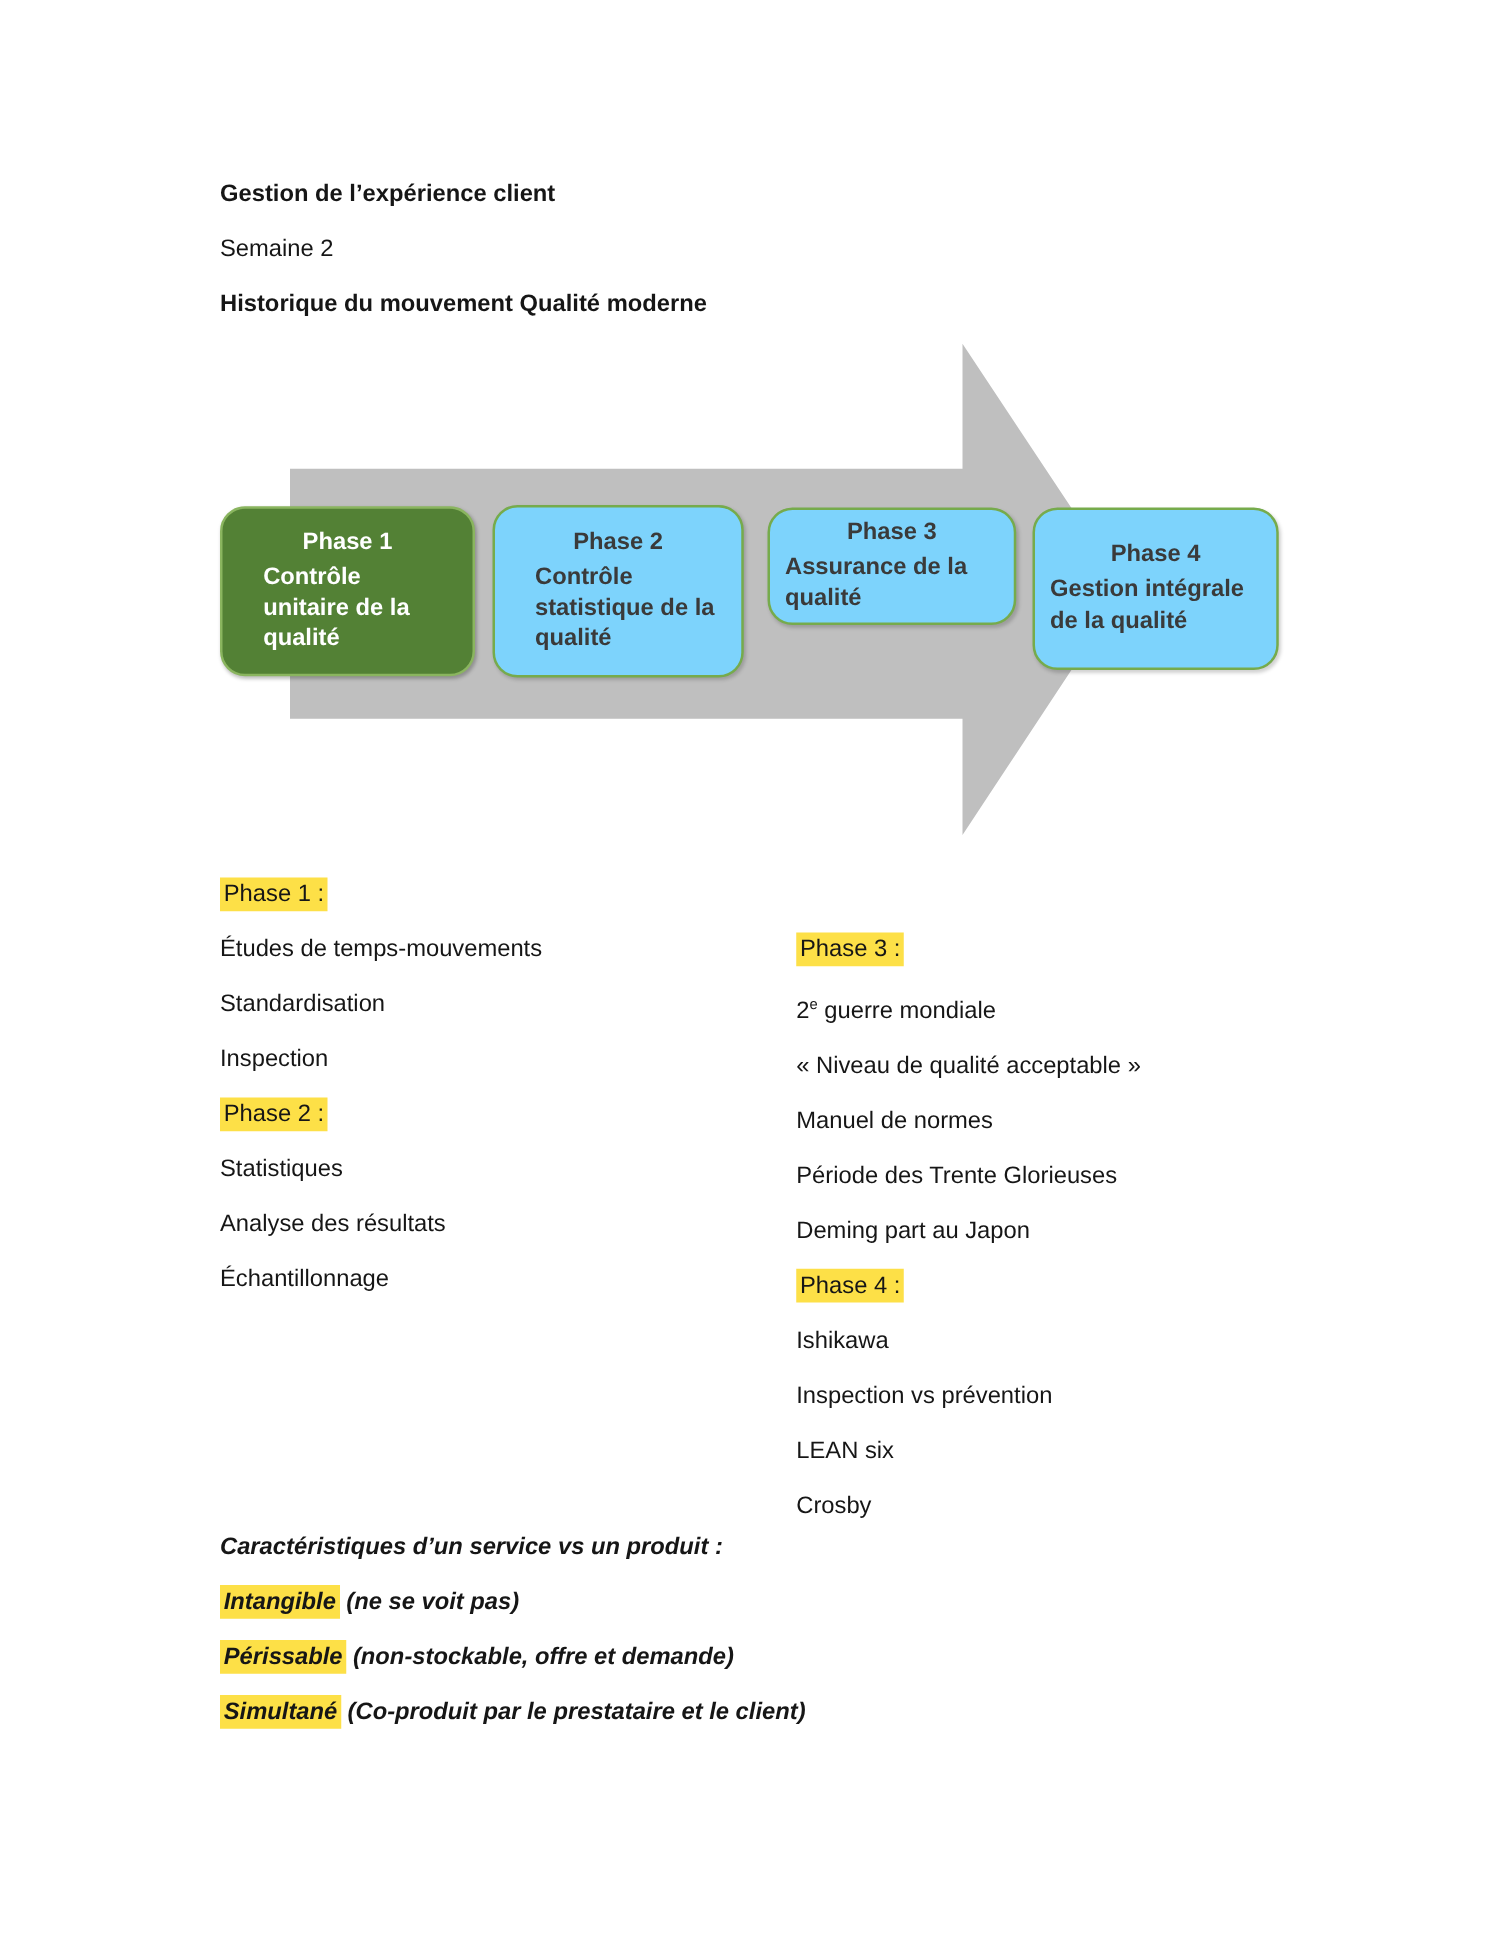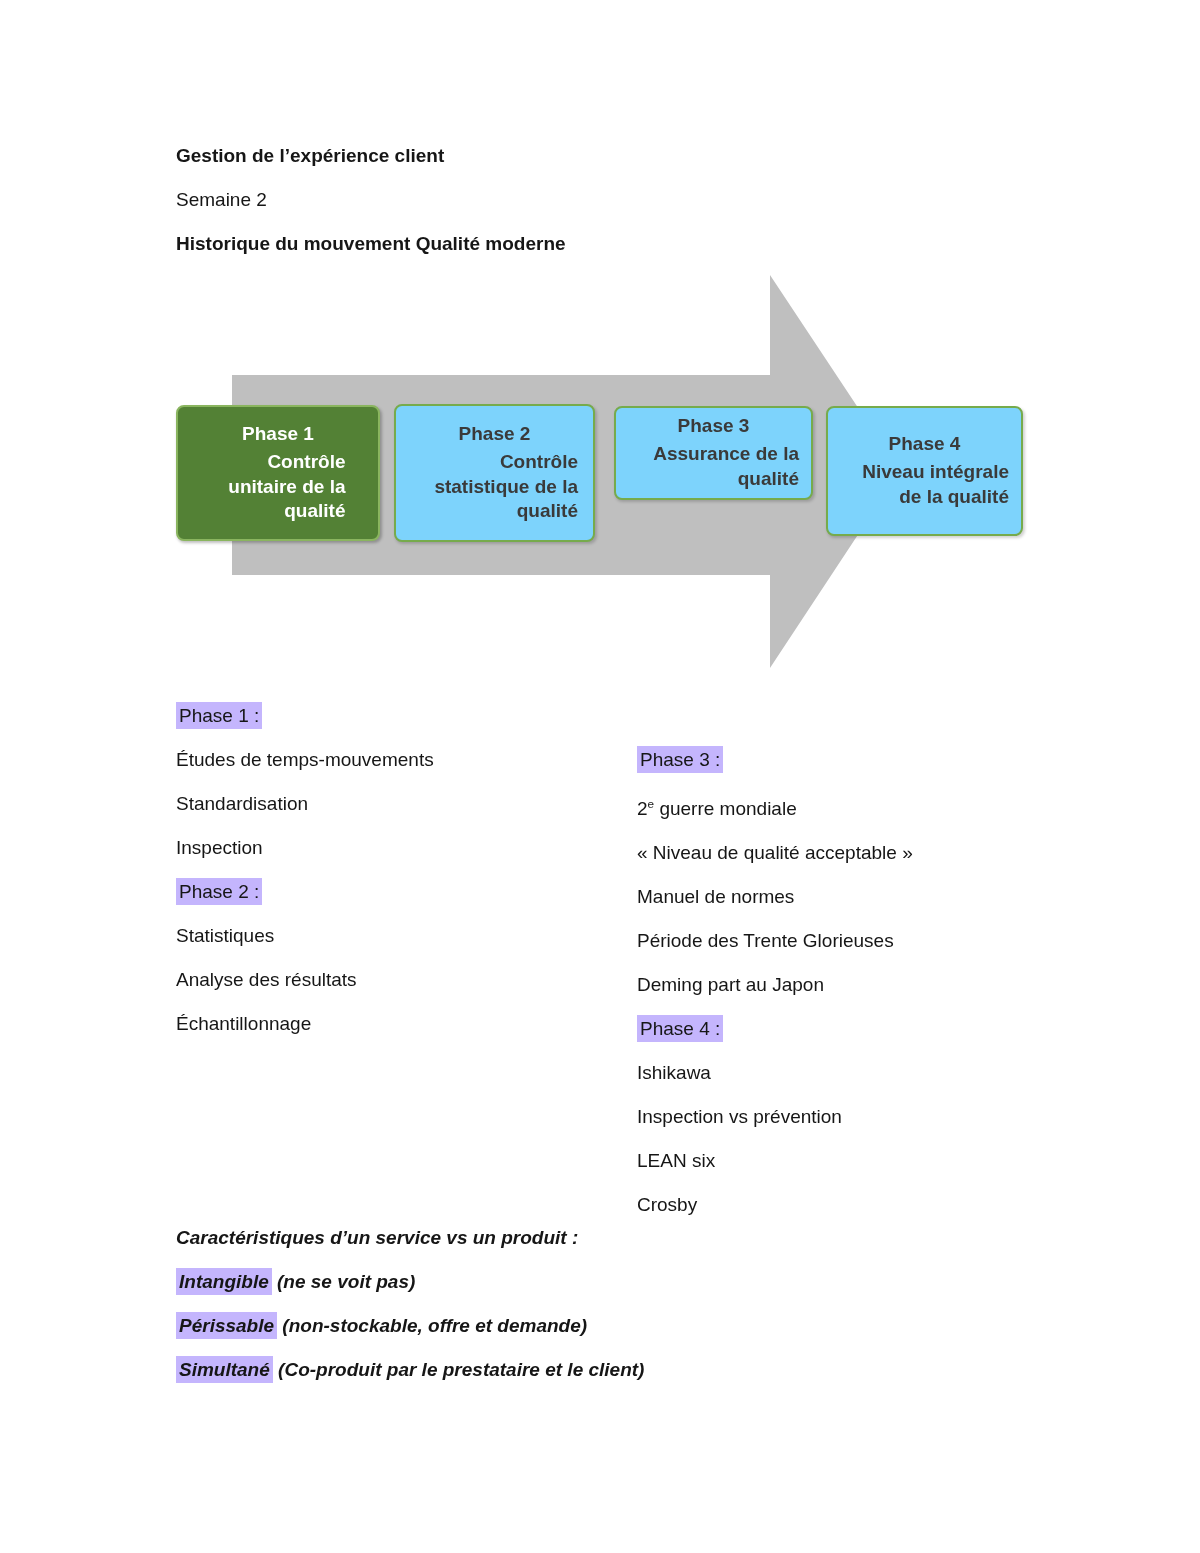--- a/index.html
+++ b/index.html
@@ -4,27 +4,27 @@
 <style>
   * { margin:0; padding:0; box-sizing:border-box; }
   html,body { background:#ffffff; }
   body {
     width:1200px; height:1553px; position:relative; overflow:hidden;
     font-family:"Liberation Sans", sans-serif; color:#161616;
   }
   .abs { position:absolute; }
   .txt { font-size:19px; line-height:44px; white-space:nowrap; }
   .bold { font-weight:bold; }
-  .hl { background:#c4b5fd; padding:3px 3px; }
+  .hl { background:#fde047; padding:3px 3px; }
   sup { font-size:0.62em; vertical-align:super; }
 
   .phase-box {
-    position:absolute; border-radius:8px;
+    position:absolute; border-radius:20px;
     display:flex; flex-direction:column; align-items:center; justify-content:center;
-    text-align:right; font-weight:bold; font-size:19px; line-height:1.3;
+    text-align:left; font-weight:bold; font-size:19px; line-height:1.3;
     padding:8px 12px;
   }
   .phase-outline {
     background:#7dd3fc; border:2px solid #76ab4c; color:#3a3a3a;
     box-shadow:1.5px 2px 3px rgba(0,0,0,0.18);
   }
   .phase-filled {
     background:#538135; border:2px solid #8ab55f; color:#ffffff;
     box-shadow:1.5px 2px 3px rgba(0,0,0,0.25);
   }
@@ -56,21 +56,21 @@
   <span class="sub">Contrôle statistique de la qualité</span>
 </div>
 
 <div id="phase3" class="phase-box phase-outline" style="left:614px; top:406px; width:199px; height:94px;">
   <div class="title">Phase 3</div>
   <span class="sub">Assurance de la qualité</span>
 </div>
 
 <div id="phase4" class="phase-box phase-outline" style="left:826px; top:406px; width:197px; height:130px;">
   <div class="title">Phase 4</div>
-  <span class="sub">Niveau intégrale de la qualité</span>
+  <span class="sub">Gestion intégrale de la qualité</span>
 </div>
 
 <div class="abs" style="left:176px; top:694px;">
   <div class="txt"><span class="hl">Phase 1 :</span></div>
   <div class="txt">Études de temps-mouvements</div>
   <div class="txt">Standardisation</div>
   <div class="txt">Inspection</div>
   <div class="txt"><span class="hl">Phase 2 :</span></div>
   <div class="txt">Statistiques</div>
   <div class="txt">Analyse des résultats</div>

